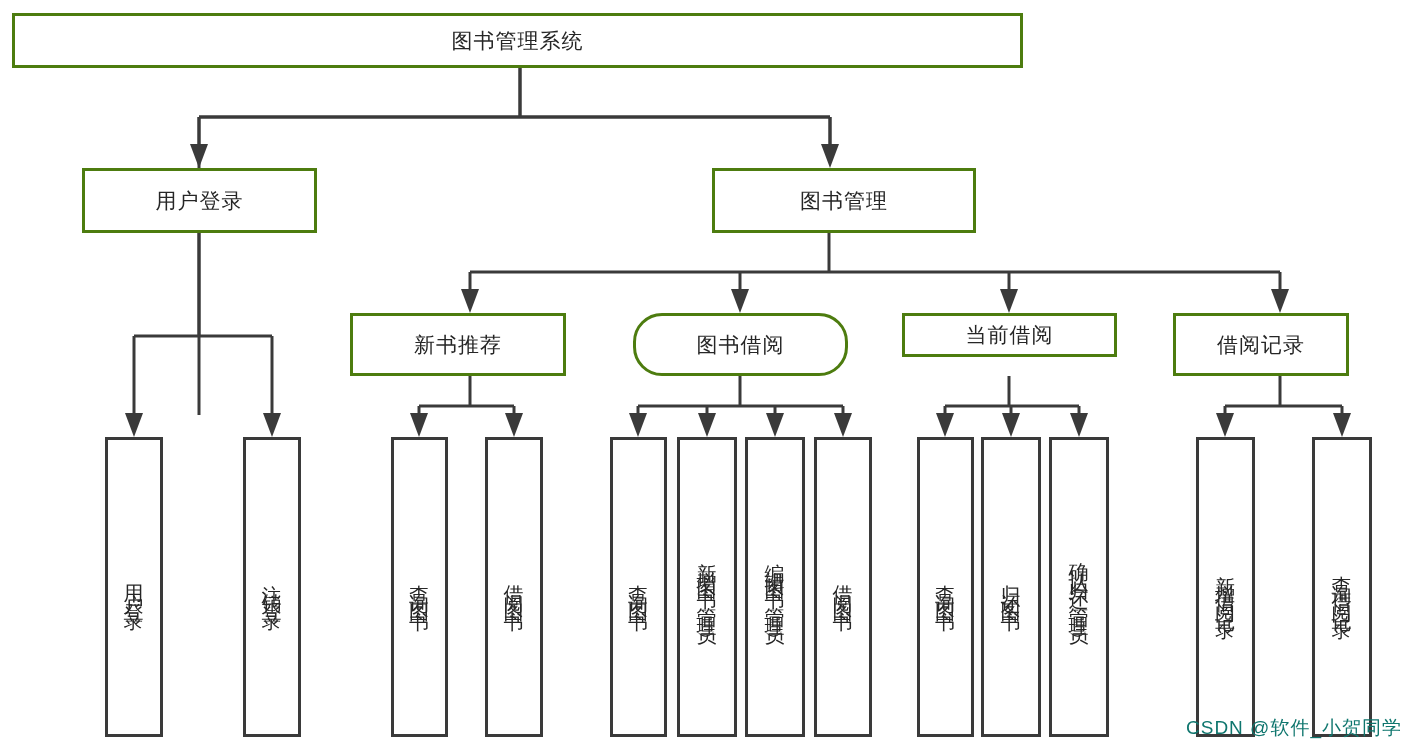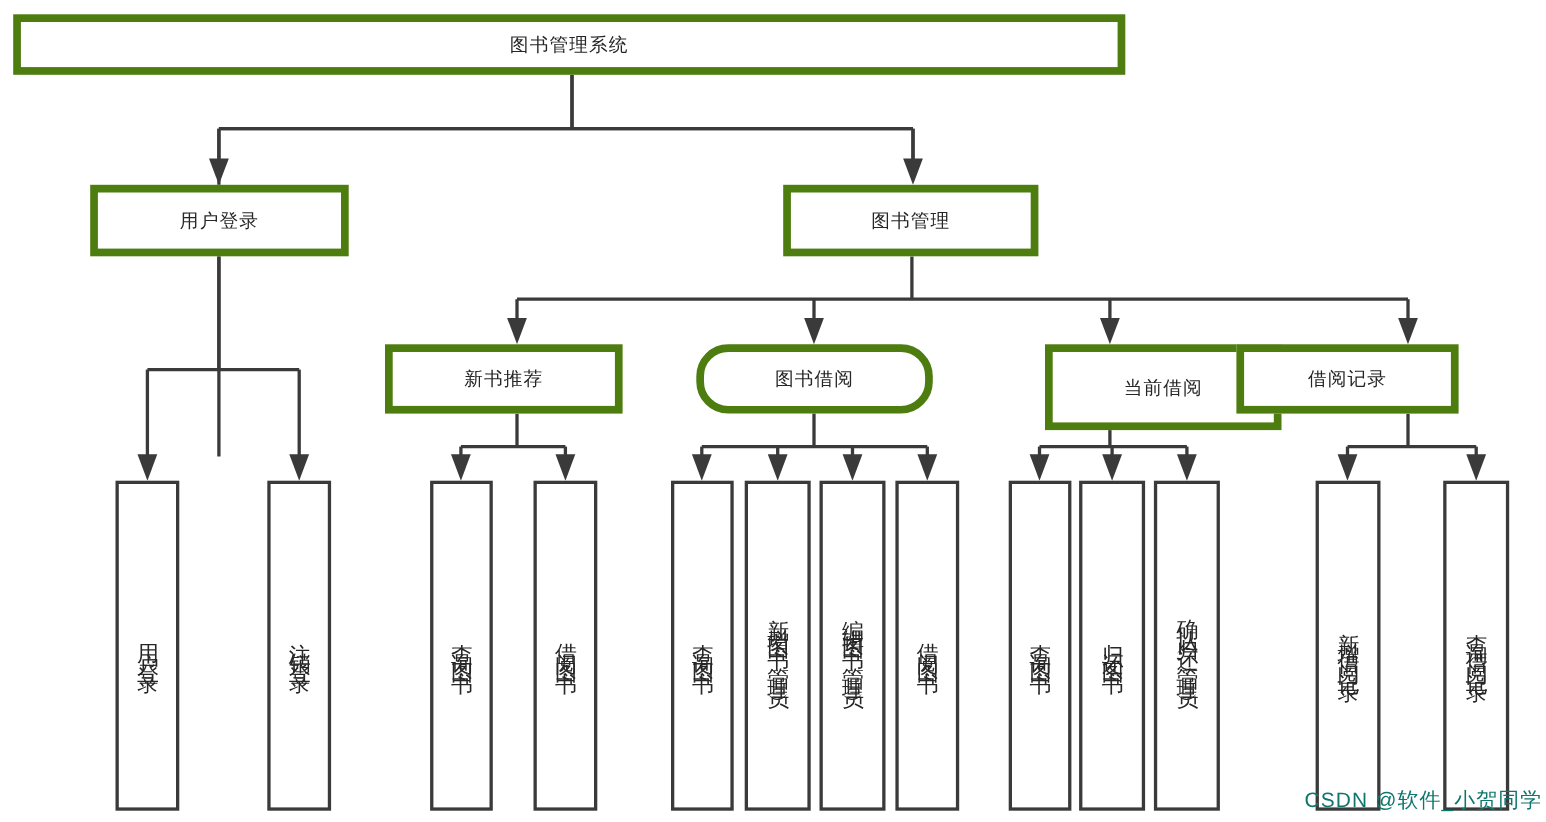--- a/index.html
+++ b/index.html
@@ -13,26 +13,26 @@
     overflow: hidden;
   }
   #wires {
     position: absolute;
     left: 0; top: 0;
     width: 1405px; height: 747px;
   }
   .hbox {
     position: absolute;
     box-sizing: border-box;
-    border: 7px solid #4d7c0f;
+    border: 3px solid #4d7c0f;
     background: #ffffff;
     display: flex;
     align-items: center;
     justify-content: center;
-    font-size: 17px;
+    font-size: 21px;
     letter-spacing: 1px;
     white-space: nowrap;
   }
   .vbox {
     position: absolute;
     box-sizing: border-box;
     top: 437px;
     height: 300px;
     border: 3px solid #3a3a3a;
     background: #ffffff;
@@ -151,26 +151,26 @@
     </g>
     <g fill="#3a3a3a" stroke="none">
       <polygon points="1216,413 1234,413 1225,437"></polygon>
       <polygon points="1333,413 1351,413 1342,437"></polygon>
     </g>
   </svg>
 
   <div class="hbox" style="left:12px; top:13px; width:1011px; height:55px;">图书管理系统</div>
 
   <div class="hbox" style="left:82px; top:168px; width:235px; height:65px;">用户登录</div>
-  <div class="hbox" style="left:712px; top:168px; width:232px; height:65px;">图书管理</div>
+  <div class="hbox" style="left:712px; top:168px; width:264px; height:65px;">图书管理</div>
 
   <div class="hbox" style="left:350px; top:313px; width:216px; height:63px;">新书推荐</div>
   <div class="hbox" style="left:633px; top:313px; width:215px; height:63px;border-radius:29px;">图书借阅</div>
-  <div class="hbox" style="left:902px; top:313px; width:215px; height:78px;margin-left:48px;">当前借阅</div>
-  <div class="hbox" style="left:1124px; top:313px; width:202px; height:63px;">借阅记录</div>
+  <div class="hbox" style="left:902px; top:313px; width:215px; height:44px;">当前借阅</div>
+  <div class="hbox" style="left:1173px; top:313px; width:176px; height:63px;">借阅记录</div>
 
   <div class="vbox" style="left:105px; width:58px;">
     <span>用户登录</span>
   </div>
   <div class="vbox" style="left:243px; width:58px;">
     <span>注销登录</span>
   </div>
 
   <div class="vbox" style="left:391px; width:57px;">
     <span>查询图书</span>

